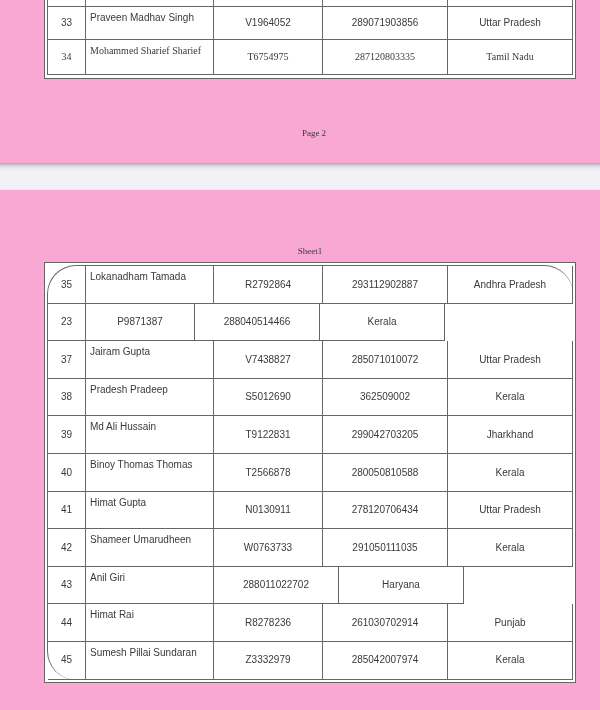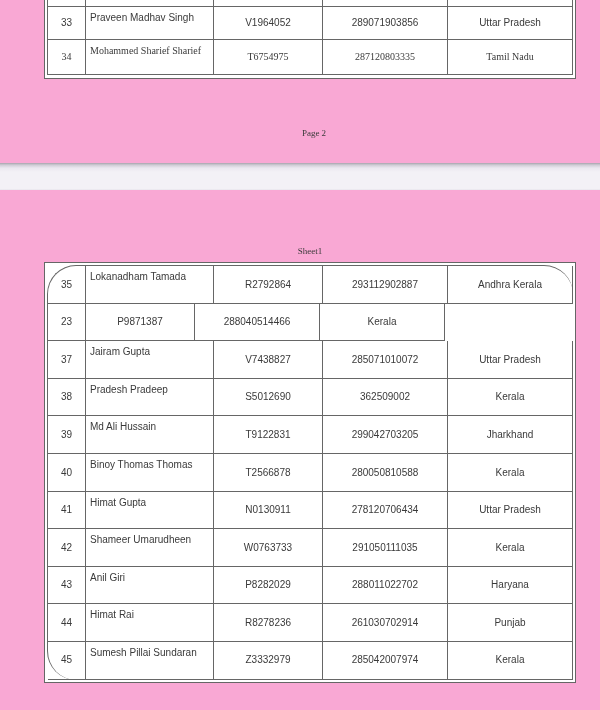--- a/index.html
+++ b/index.html
@@ -112,21 +112,21 @@
 
   <section>
     <div class="sheet-caption">Sheet1</div>
     <div class="table-frame table-frame-bottom">
       <div class="grid grid-bottom" id="grid-page3">
   <div class="grid-row">
     <div class="cell c-sno">35</div>
     <div class="cell c-name">Lokanadham Tamada</div>
     <div class="cell c-pass">R2792864</div>
     <div class="cell c-id">293112902887</div>
-    <div class="cell c-state">Andhra Kerala</div>
+    <div class="cell c-state">Andhra Pradesh</div>
   </div>
 
   <div class="grid-row">
     <div class="cell c-sno">23</div>
     <div class="cell c-pass">P9871387</div>
     <div class="cell c-id">288040514466</div>
     <div class="cell c-state">Kerala</div>
   </div>
 
   <div class="grid-row">
@@ -173,21 +173,20 @@
     <div class="cell c-sno">42</div>
     <div class="cell c-name">Shameer Umarudheen</div>
     <div class="cell c-pass">W0763733</div>
     <div class="cell c-id">291050111035</div>
     <div class="cell c-state">Kerala</div>
   </div>
 
   <div class="grid-row">
     <div class="cell c-sno">43</div>
     <div class="cell c-name">Anil Giri</div>
-    <div class="cell c-pass">P8282029</div>
     <div class="cell c-id">288011022702</div>
     <div class="cell c-state">Haryana</div>
   </div>
 
   <div class="grid-row">
     <div class="cell c-sno">44</div>
     <div class="cell c-name">Himat Rai</div>
     <div class="cell c-pass">R8278236</div>
     <div class="cell c-id">261030702914</div>
     <div class="cell c-state">Punjab</div>

